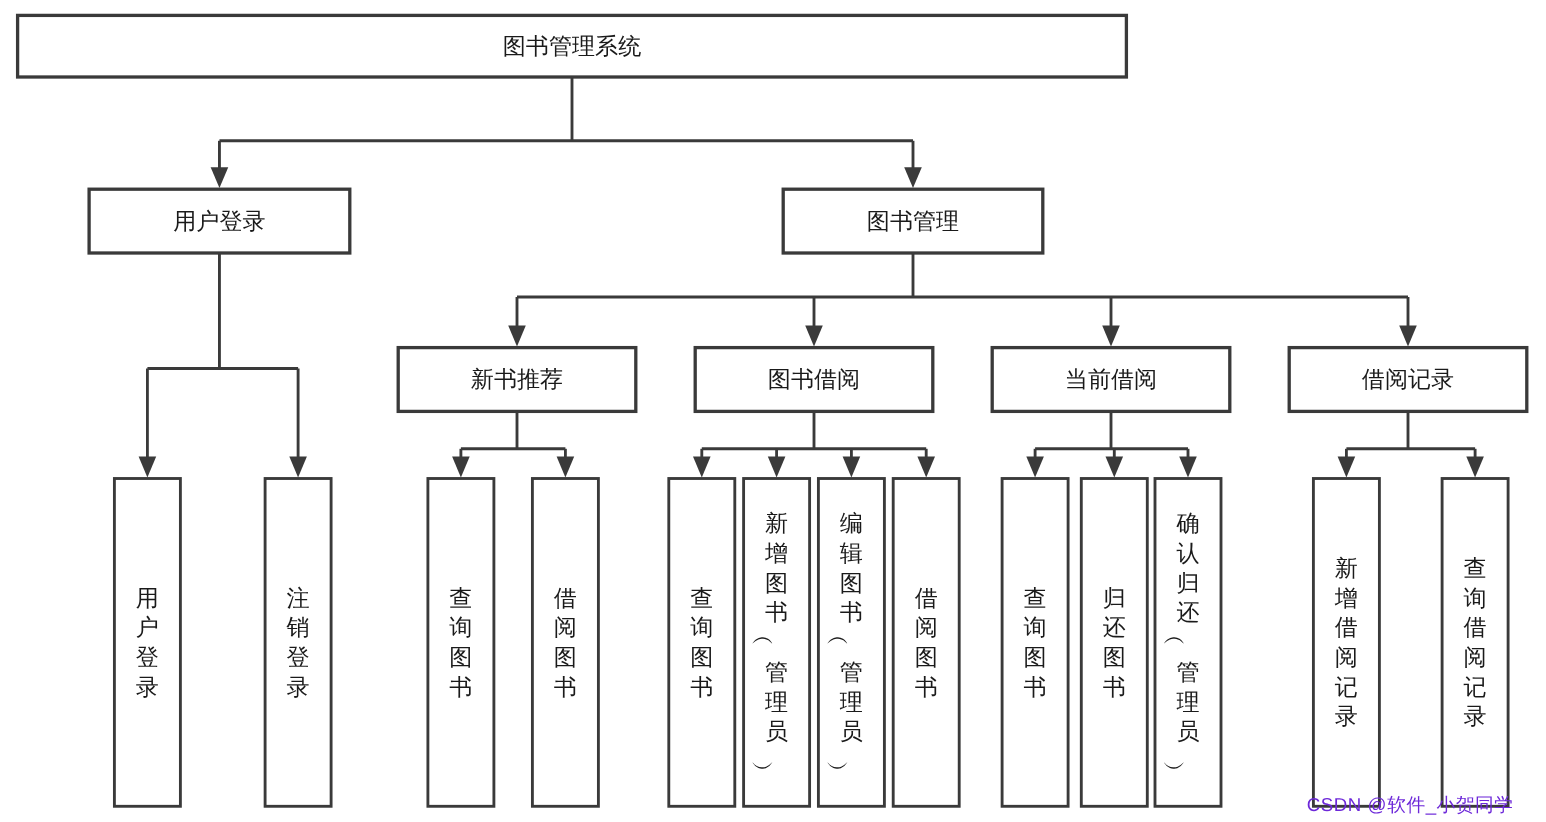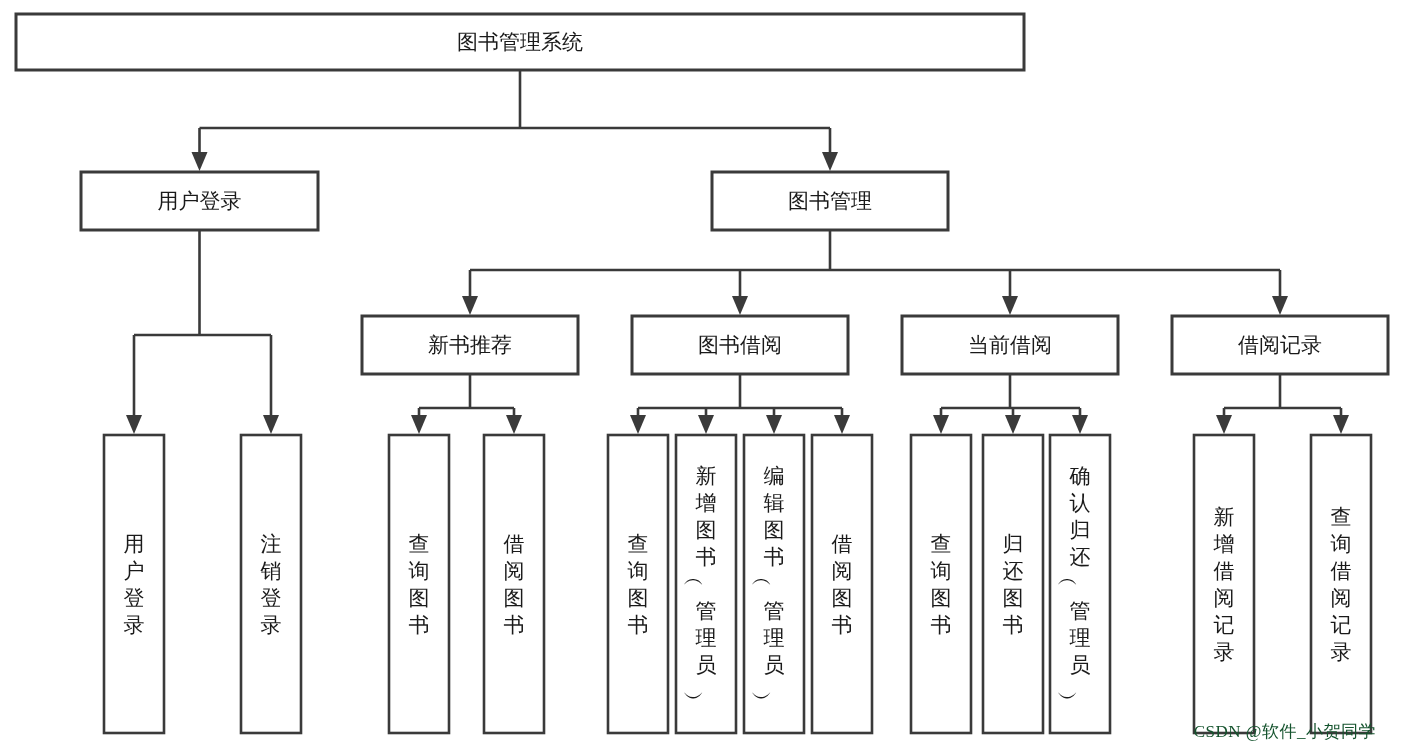--- a/index.html
+++ b/index.html
@@ -55,23 +55,23 @@
     dominant-baseline: middle;
   }
   .node-label.vertical {
     font-size: 21px;
     letter-spacing: 0px;
   }
   .watermark {
     position: absolute;
     right: 6px;
     bottom: 4px;
-    color: #14532d;
+    color: #6d28d9;
     font-size: 17px;
-    font-family: Liberation Serif, serif;
+    font-family: Liberation Sans, sans-serif;
     letter-spacing: 0.5px;
     white-space: nowrap;
     user-select: none;
     margin-left: 23px;
   }
 </style>
 </head>
 <body>
 
 <div id="diagram-root">

